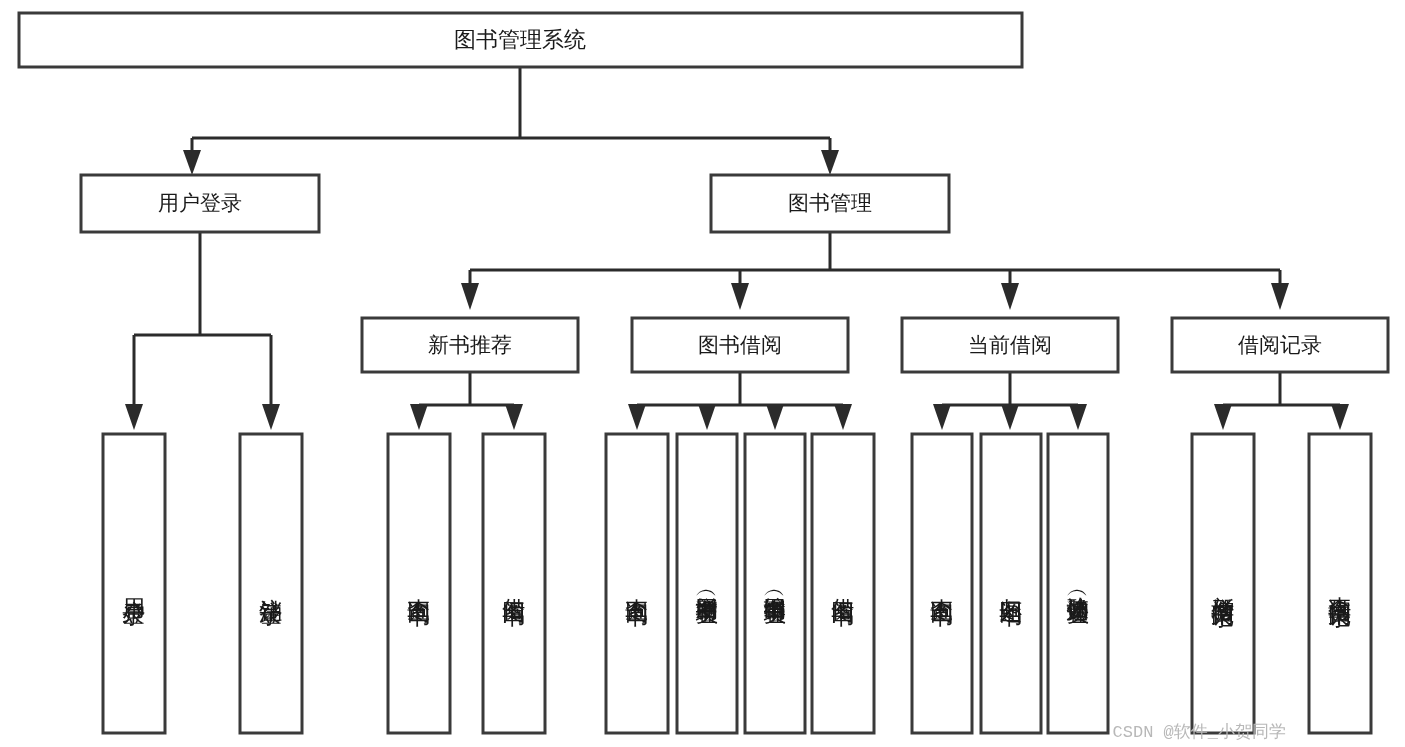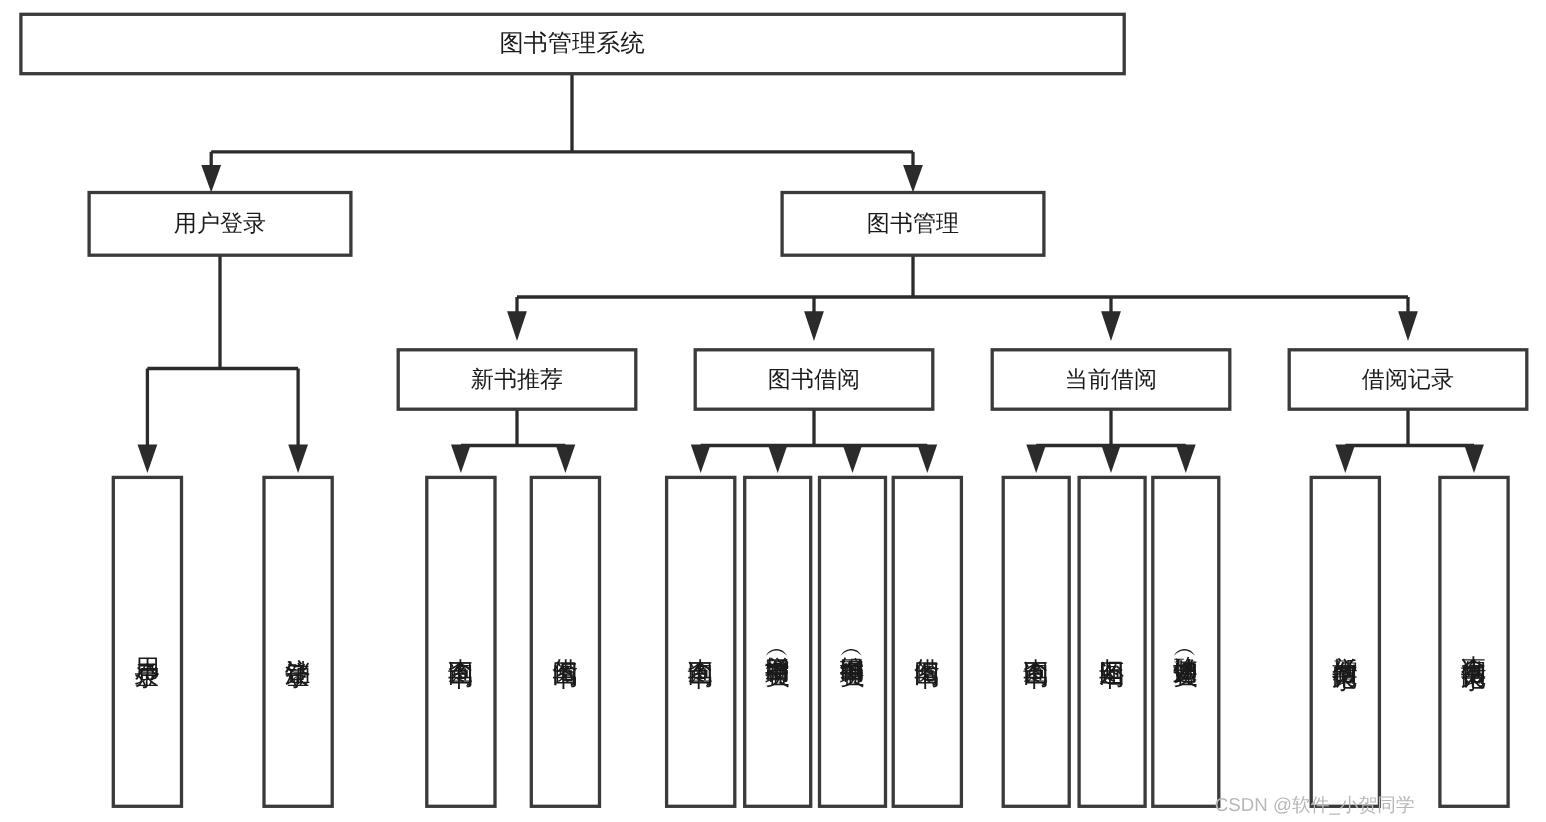--- a/index.html
+++ b/index.html
@@ -75,21 +75,21 @@
     justify-content: center;
     text-align: center;
     white-space: nowrap;
     pointer-events: none;
     user-select: none;
   }
   .watermark {
     position: absolute;
     right: 8px;
     bottom: 4px;
-    font-family: Liberation Sans, sans-serif;
+    font-family: Liberation Mono, monospace;
     font-size: 17px;
     color: #b8b8b8;
     white-space: nowrap;
     user-select: none;
   }
 </style>
 </head>
 <body>
 
 <div id="diagram-root">

